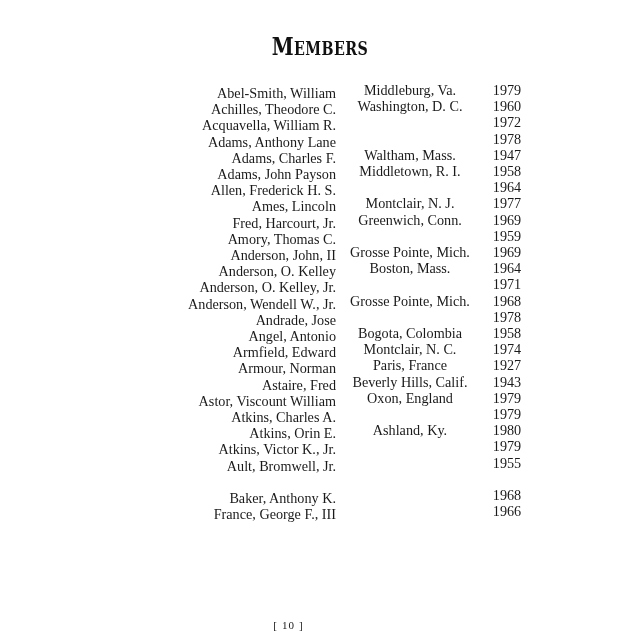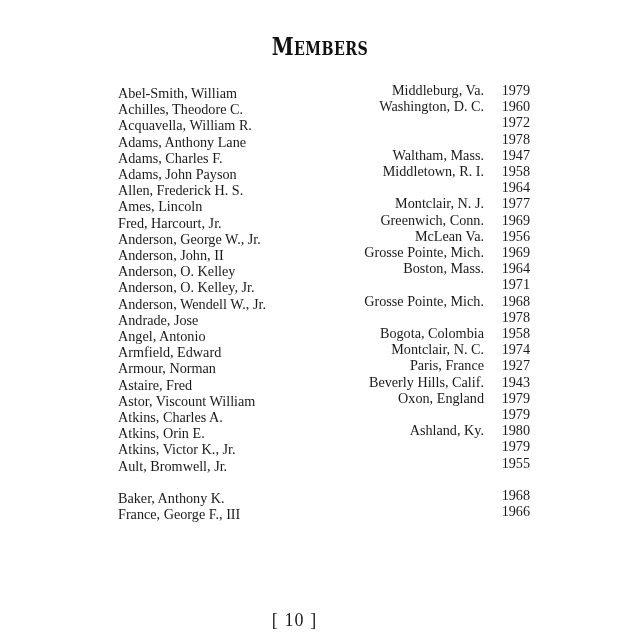--- a/index.html
+++ b/index.html
@@ -54,53 +54,52 @@
   .roster td {
     padding: 0;
     margin: 0;
     font-size: 14.2px;
     line-height: 16.2px;
     white-space: nowrap;
     vertical-align: baseline;
   }
   .col-name {
     width: 218px;
-    text-align: left;
+    text-align: right;
   }
   .col-location {
     width: 148px;
-    text-align: right;
+    text-align: center;
     position: relative;
     top: -3px;
   }
   .col-year {
     width: 46px;
-    text-align: right;
+    text-align: center;
     position: relative;
     top: -3px;
   }
   .roster tr.spacer {
     height: 16.2px;
   }
   .roster tr.spacer td {
     font-size: 14.2px;
     line-height: 16.2px;
   }
 
   
   .folio {
     position: absolute;
     bottom: 9px;
     left: 0;
     width: 577px;
     text-align: center;
-    font-size: 18px;
+    font-size: 11px;
     letter-spacing: 1.1px;
     color: #1a1a1a;
-    margin-left: 6px;
   }
 </style>
 </head>
 <body>
 
 <div class="page">
 
   <div class="page-title">Members</div>
 
   <table class="roster">
@@ -144,23 +143,23 @@
           <td class="col-name">Ames, Lincoln</td>
           <td class="col-location">Montclair, N. J.</td>
           <td class="col-year">1977</td>
         </tr>
         <tr>
           <td class="col-name">Fred, Harcourt, Jr.</td>
           <td class="col-location">Greenwich, Conn.</td>
           <td class="col-year">1969</td>
         </tr>
         <tr>
-          <td class="col-name">Anderson, George W., Jr.</td>
-          <td class="col-location">McLean Va.</td>
-          <td class="col-year">1956</td>
+          <td class="col-name">Amory, Thomas C.</td>
+          <td class="col-location"></td>
+          <td class="col-year">1959</td>
         </tr>
         <tr>
           <td class="col-name">Anderson, John, II</td>
           <td class="col-location">Grosse Pointe, Mich.</td>
           <td class="col-year">1969</td>
         </tr>
         <tr>
           <td class="col-name">Anderson, O. Kelley</td>
           <td class="col-location">Boston, Mass.</td>
           <td class="col-year">1964</td>

